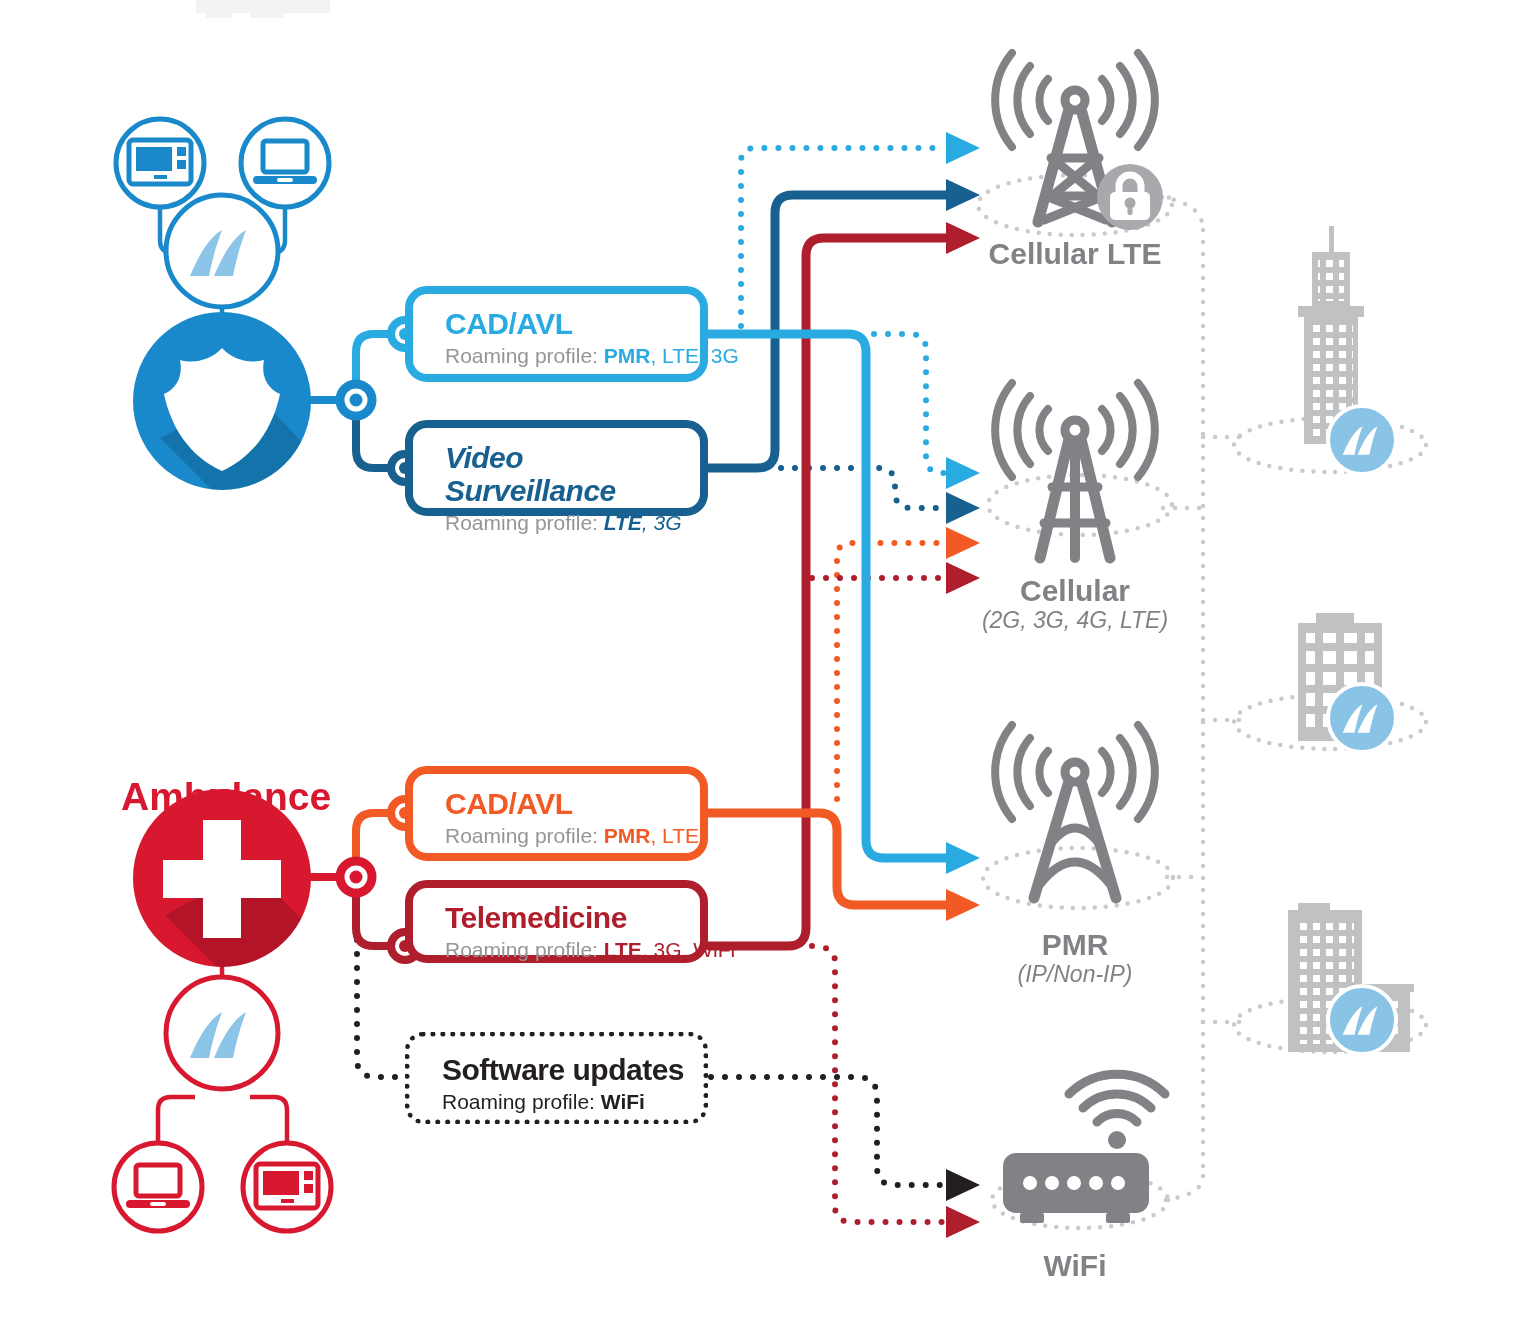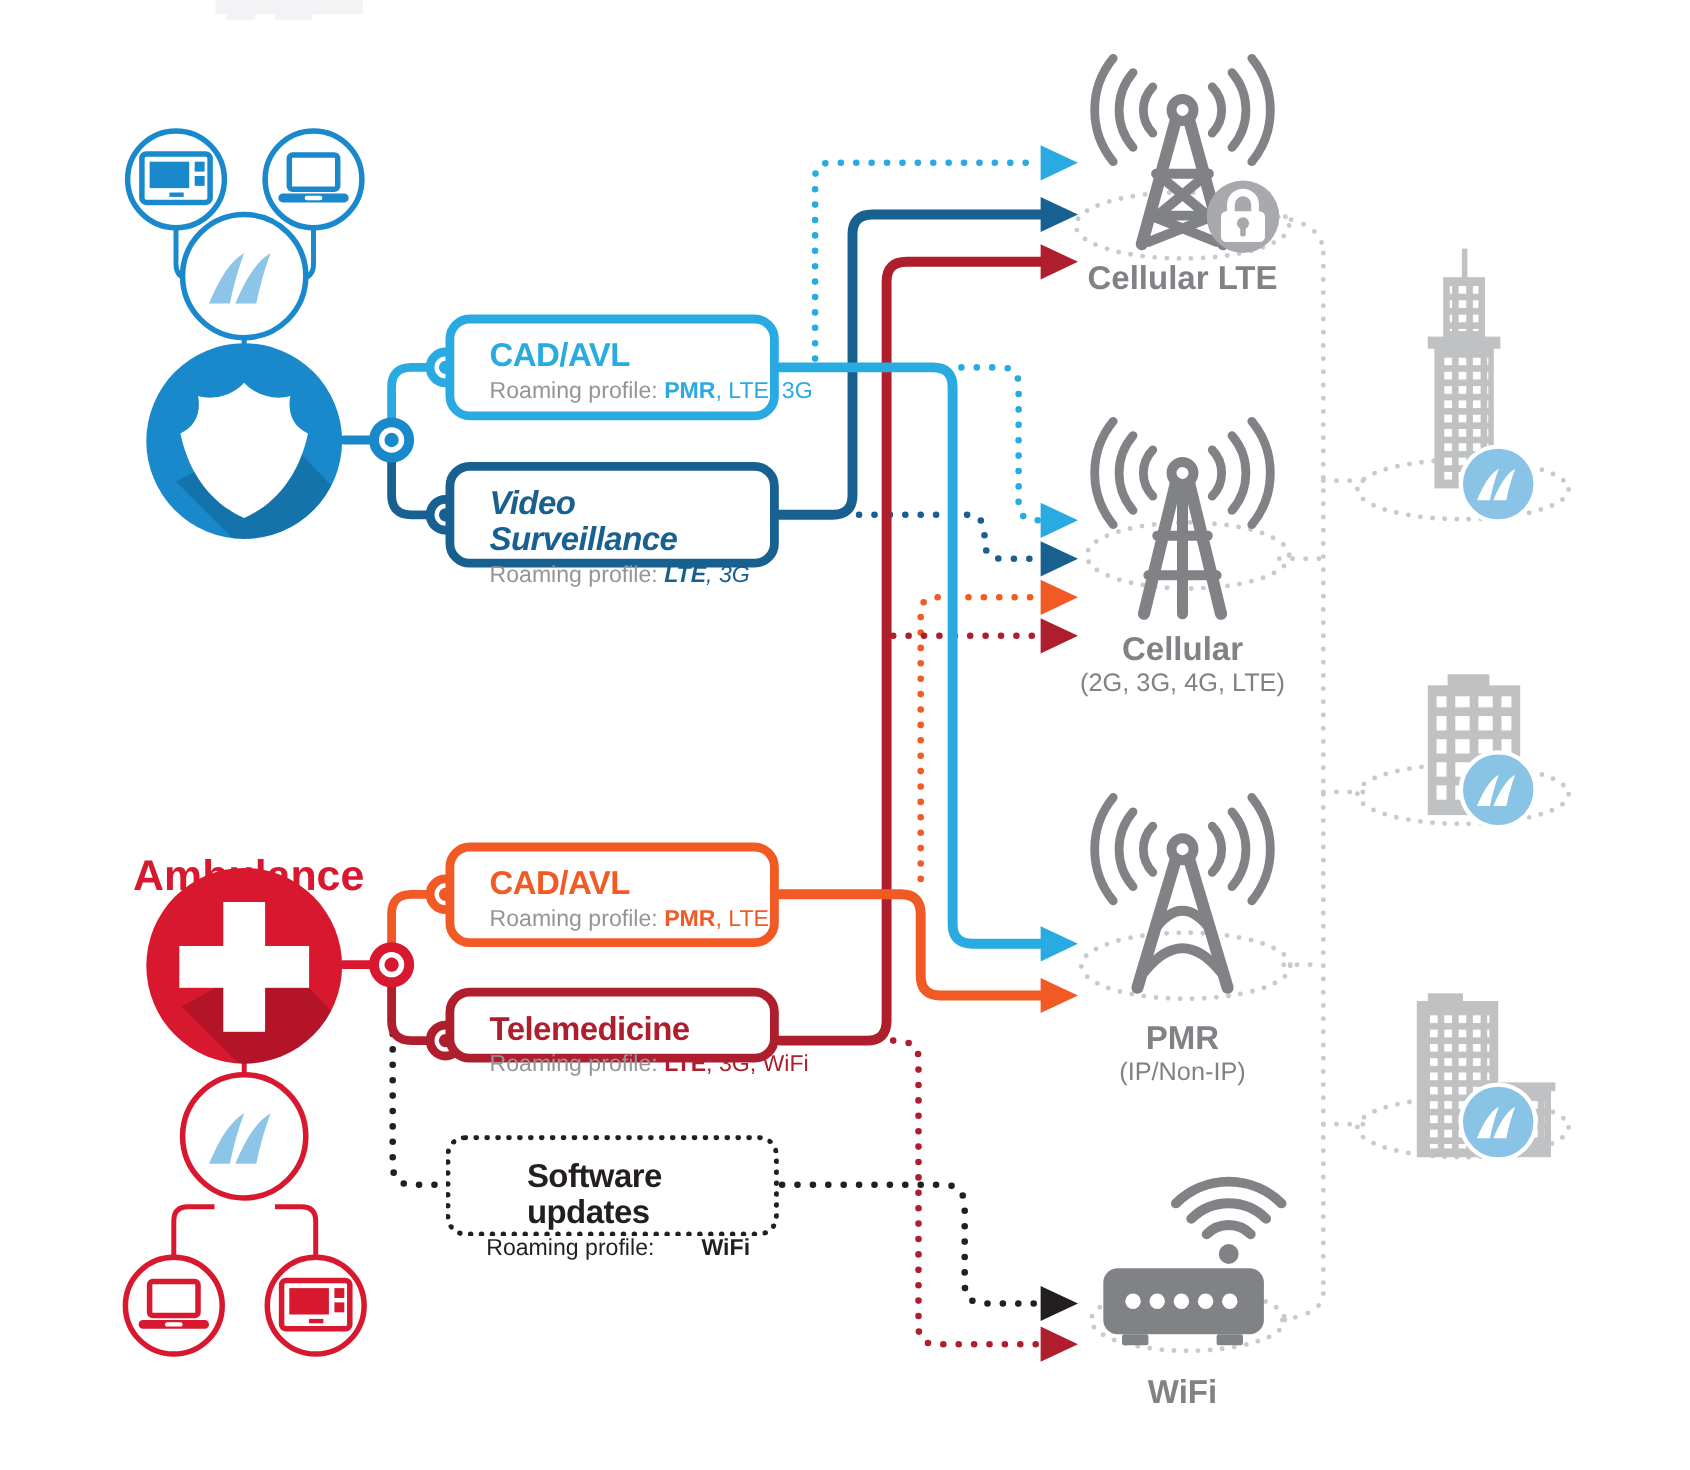--- a/index.html
+++ b/index.html
@@ -15,37 +15,37 @@
   .svc-profile { font-size:21px; line-height:25px; margin-top:3px; white-space:nowrap; }
   .plabel { color:var(--graymid); }
   .hl { font-weight:bold; }
 
   .box-pol1 { top:286px; height:96px; border:8px solid var(--lightblue); }
   .box-pol1 .svc-title, .box-pol1 .hl, .box-pol1 .rest { color:var(--lightblue); }
   .box-pol2 { top:420px; height:96px; border:8px solid var(--darkblue); }
   .box-pol2 .svc-title, .box-pol2 .hl, .box-pol2 .rest { color:var(--darkblue);font-style:italic; }
   .box-amb1 { top:766px; height:95px; border:8px solid var(--orange); }
   .box-amb1 .svc-title, .box-amb1 .hl, .box-amb1 .rest { color:var(--orange); }
-  .box-amb2 { top:898px; height:68px; border:8px solid var(--darkred); }
+  .box-amb2 { top:880px; height:83px; border:8px solid var(--darkred); }
   .box-amb2 .svc-title, .box-amb2 .hl, .box-amb2 .rest { color:var(--darkred); }
   .box-su   { top:1032px; height:92px; border:5px dotted var(--black); border-radius:18px; padding-top:16px; }
-  .box-su .svc-title, .box-su .hl, .box-su .rest { color:var(--black);margin-left:37px; }
+  .box-su .svc-title, .box-su .hl, .box-su .rest { color:var(--black); }
   .box-su .plabel { color:var(--black); }
 
   
   .police-name { position:absolute; left:72px; top:497px; width:300px; text-align:center;
                  color:var(--medblue); font-size:37px; line-height:38px; }
   .police-name .bold { font-weight:bold; }
   .amb-name { position:absolute; left:121px; top:775px; color:var(--red);
               font-size:39px; font-weight:bold; }
 
   
   .net-label { position:absolute; width:240px; text-align:center; color:var(--gray);
                font-weight:bold; font-size:30px; line-height:32px; }
-  .net-sub { font-weight:normal; font-size:23px; line-height:26px; color:var(--gray); }
+  .net-sub { font-weight:normal; font-size:23px; line-height:26px; color:var(--gray);font-style:italic; }
   .lbl-plte { left:955px; top:238px; }
   .lbl-cell { left:955px; top:575px; }
   .lbl-pmr  { left:955px; top:929px; }
   .lbl-wifi { left:955px; top:1250px; }
 </style>
 </head>
 <body>
 
 <div class="stage">
 

